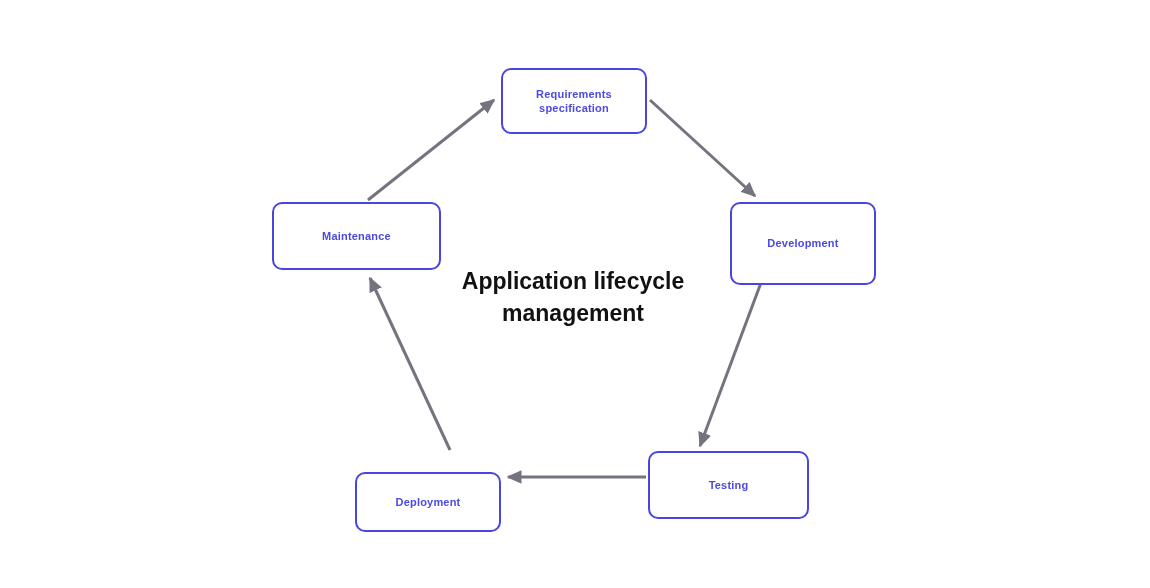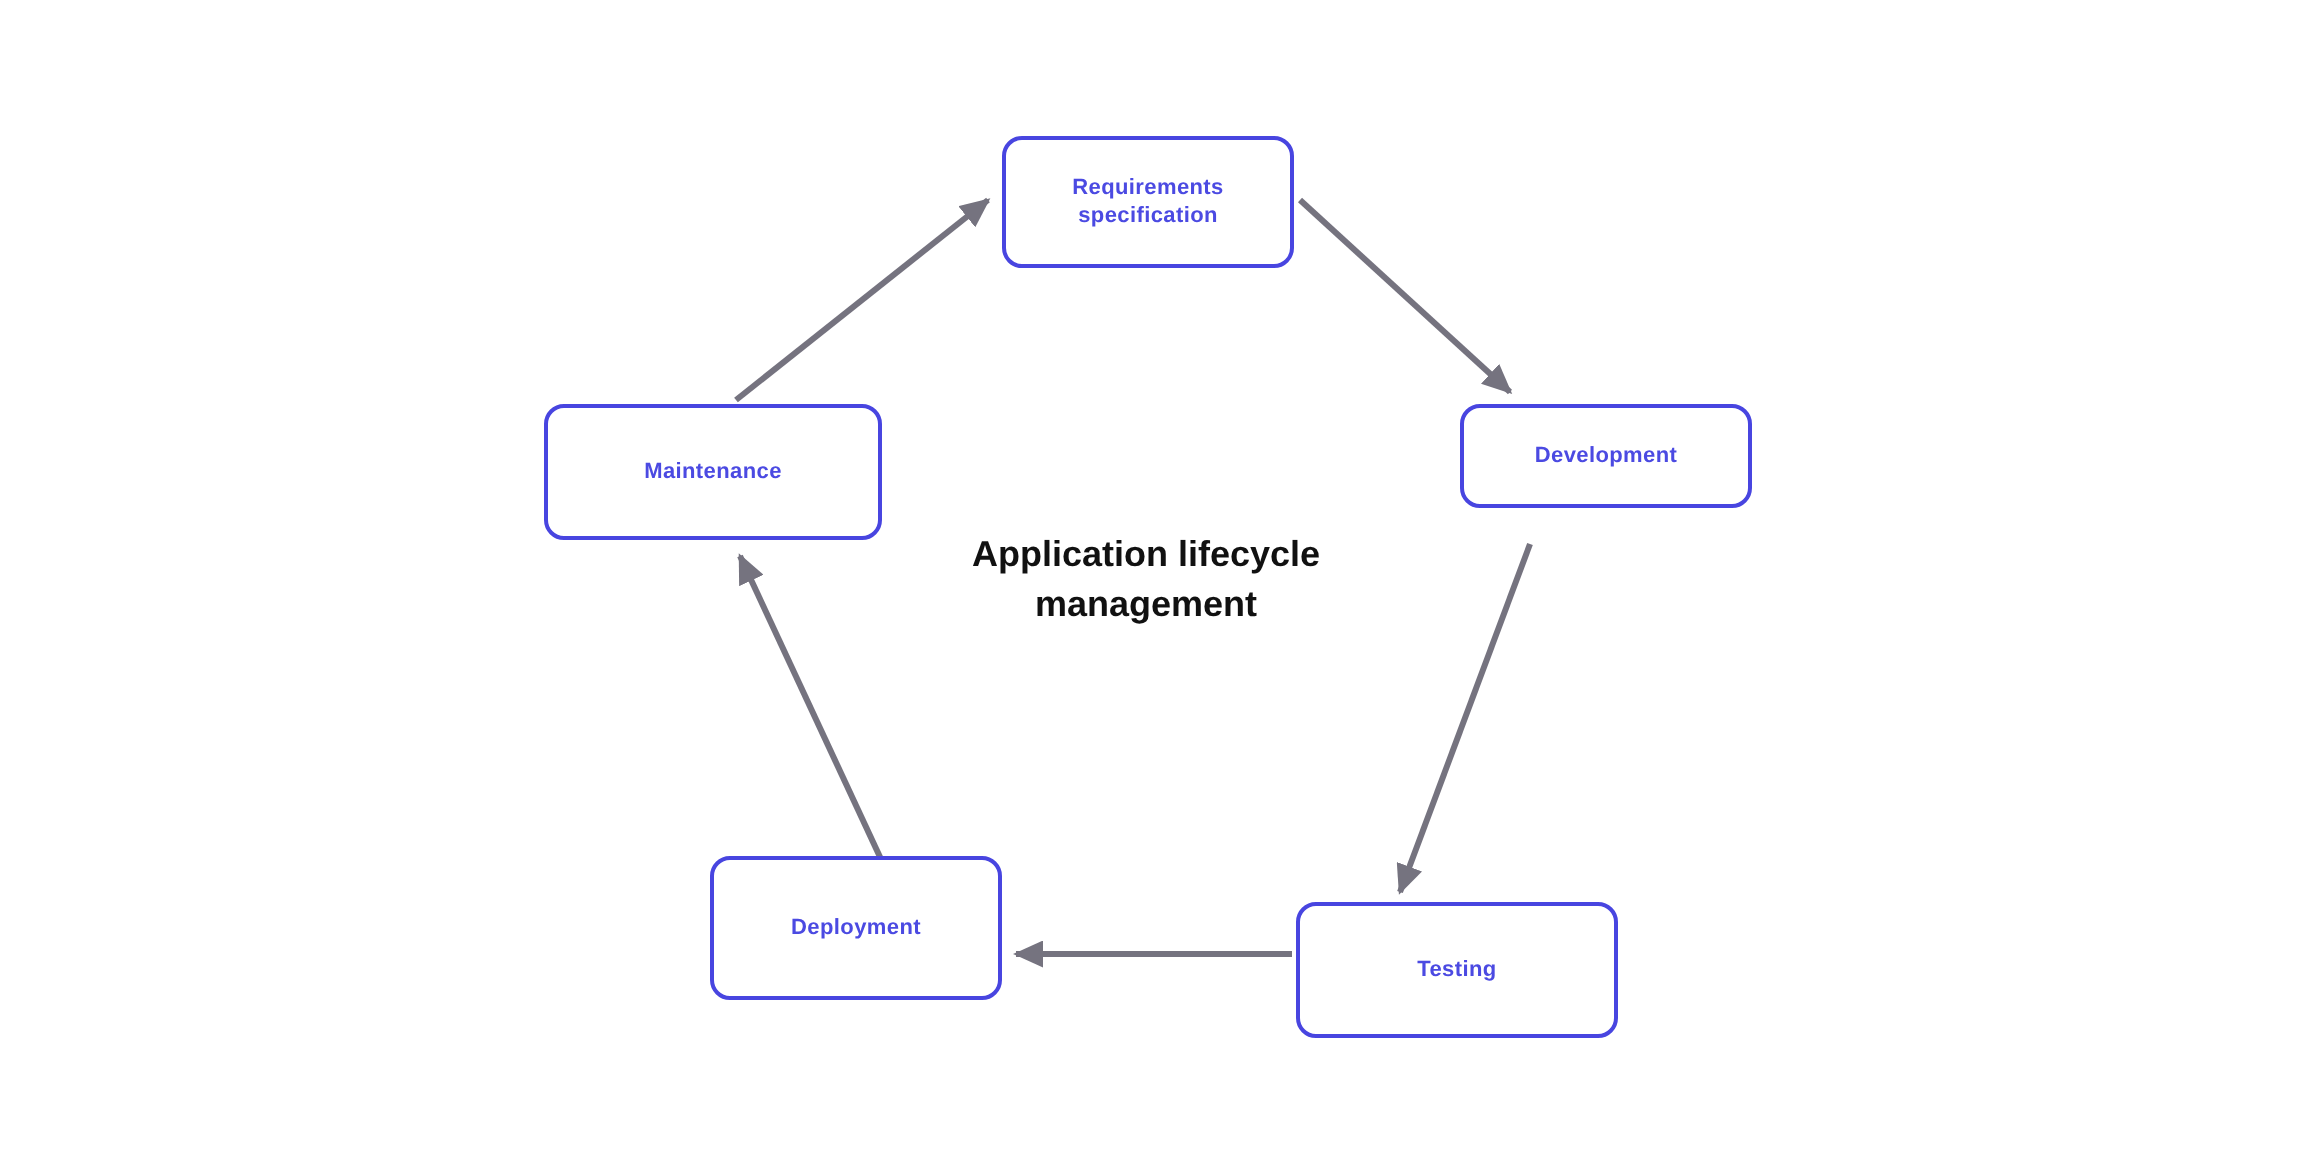--- a/index.html
+++ b/index.html
@@ -43,34 +43,34 @@
     border: 2px solid var(--node-border);
     border-radius: 10px;
     color: var(--node-text);
     font-size: 11px;
     font-weight: 600;
     letter-spacing: 0.2px;
     line-height: 1.3;
     padding: 4px 10px;
   }
   .node-requirements { left: 501px; top: 68px;  width: 146px; height: 66px; }
-  .node-development  { left: 730px; top: 202px; width: 146px; height: 52px; }
+  .node-development  { left: 730px; top: 202px; width: 146px; height: 83px; }
   .node-testing      { left: 648px; top: 451px; width: 161px; height: 68px; }
-  .node-deployment   { left: 355px; top: 428px; width: 146px; height: 72px; }
+  .node-deployment   { left: 355px; top: 472px; width: 146px; height: 60px; }
   .node-maintenance  { left: 272px; top: 202px; width: 169px; height: 68px; }
 
   .diagram-title {
     position: absolute;
     left: 573px;
     top: 265px;
     transform: translateX(-50%);
     width: 320px;
     text-align: center;
     color: var(--title);
-    font-size: 18px;
+    font-size: 23px;
     font-weight: 700;
     line-height: 1.4;
   }
   .diagram-title span { display: block; }
 </style>
 </head>
 <body>
 
 <div class="canvas">
 

